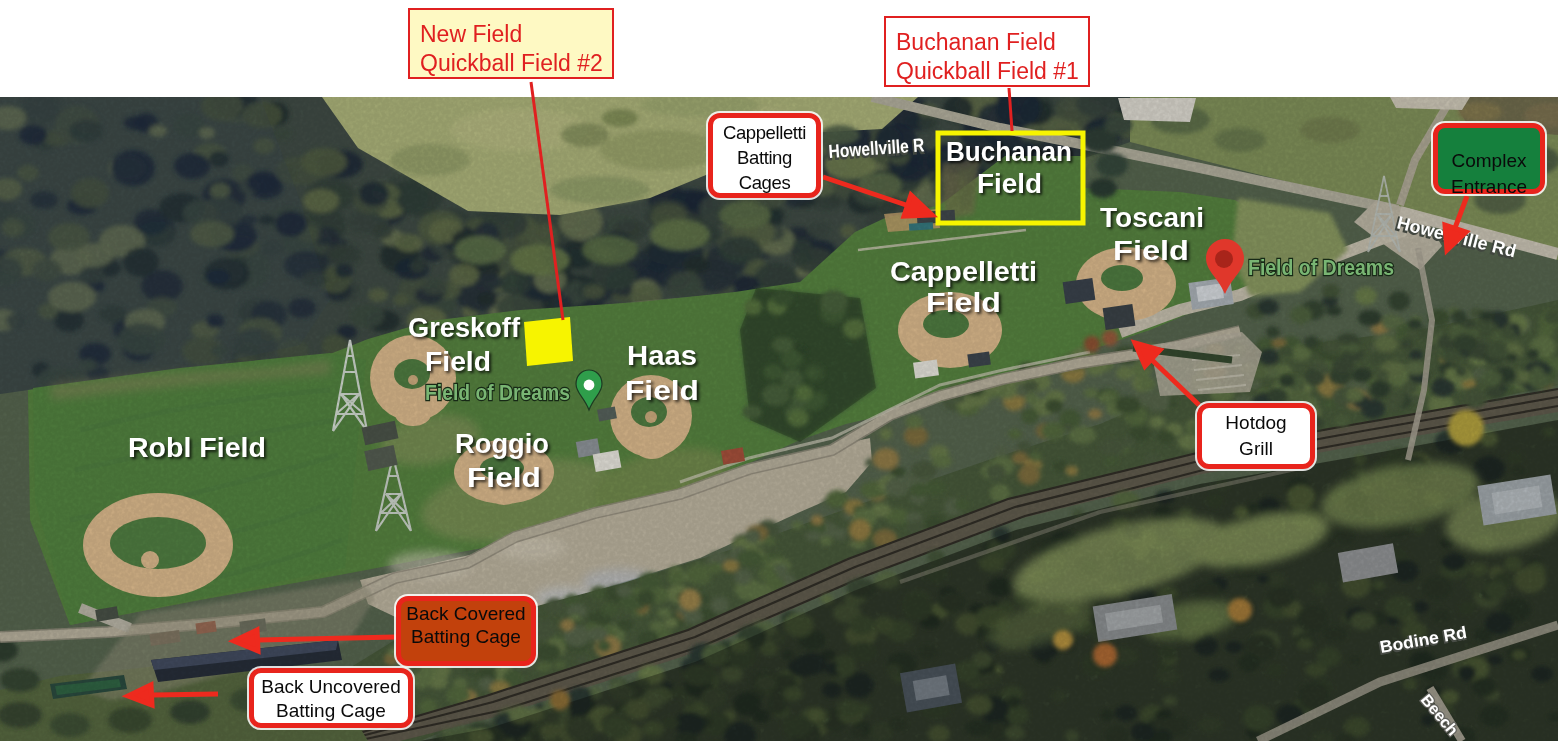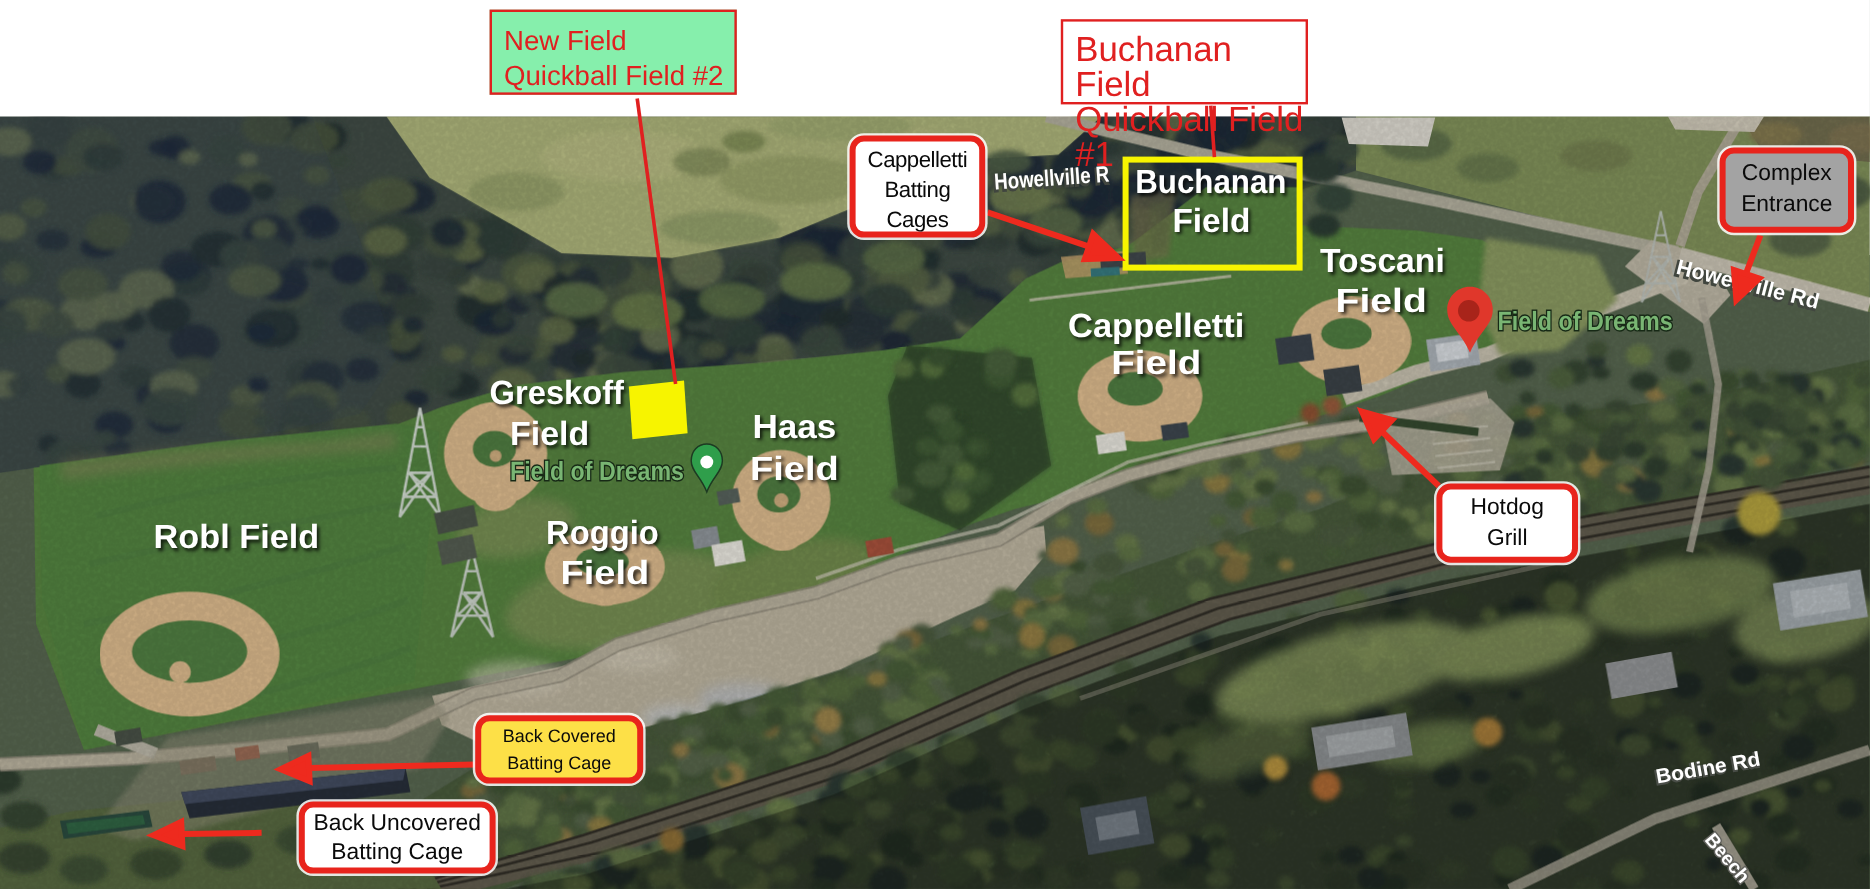--- a/index.html
+++ b/index.html
@@ -1748,33 +1748,33 @@
 
 <path d="M396,637 L258,640" fill="none"></path>
         <polygon points="234,641 257,630 258,651"></polygon>
 
 <path d="M218,694 L152,695" fill="none"></path>
         <polygon points="128,696 151,685 152,705"></polygon>
 </g>
 </svg>
 
 
-<div style="position:absolute;left:408px;top:8px;width:206px;height:71px;background:#86efac;border:2px solid #e02020;color:#e02020;font-size:23px;line-height:29px;padding:10px 0 0 10px;box-sizing:border-box;">New Field<br>Quickball Field #2</div>
-
-
-<div style="position:absolute;left:884px;top:16px;width:206px;height:71px;background:#fff;border:2px solid #e02020;color:#e02020;font-size:29px;line-height:29px;padding:10px 0 0 10px;box-sizing:border-box;">Buchanan Field<br>Quickball Field #1</div>
+<div style="position:absolute;left:408px;top:8px;width:206px;height:71px;background:#fef9c3;border:2px solid #e02020;color:#e02020;font-size:23px;line-height:29px;padding:10px 0 0 10px;box-sizing:border-box;">New Field<br>Quickball Field #2</div>
+
+
+<div style="position:absolute;left:884px;top:16px;width:206px;height:71px;background:#fff;border:2px solid #e02020;color:#e02020;font-size:23px;line-height:29px;padding:10px 0 0 10px;box-sizing:border-box;">Buchanan Field<br>Quickball Field #1</div>
 
 
 <div style="position:absolute;left:708px;top:113px;width:113px;height:85px;background:#fff;border:5px solid #e8241c;border-radius:12px;color:#0a0a0a;font-size:18.5px;letter-spacing:-0.4px;line-height:25px;text-align:center;padding-top:2px;box-sizing:border-box;box-shadow:0 0 0 2px rgba(255,255,255,0.85);">Cappelletti<br>Batting<br>Cages</div>
 
 
-<div style="position:absolute;left:1433px;top:123px;width:112px;height:71px;background:#a3a3a3;border:5px solid #e8241c;border-radius:12px;color:#0a0a0a;font-size:19px;line-height:26px;text-align:center;padding-top:4px;box-sizing:border-box;box-shadow:0 0 0 2px rgba(255,255,255,0.85);">Complex<br>Entrance</div>
+<div style="position:absolute;left:1433px;top:123px;width:112px;height:71px;background:#15803d;border:5px solid #e8241c;border-radius:12px;color:#0a0a0a;font-size:19px;line-height:26px;text-align:center;padding-top:20px;box-sizing:border-box;box-shadow:0 0 0 2px rgba(255,255,255,0.85);">Complex<br>Entrance</div>
 
 
 <div style="position:absolute;left:1197px;top:403px;width:118px;height:66px;background:#fff;border:5px solid #e8241c;border-radius:12px;color:#0a0a0a;font-size:19px;line-height:26px;text-align:center;padding-top:2px;box-sizing:border-box;box-shadow:0 0 0 2px rgba(255,255,255,0.85);">Hotdog<br>Grill</div>
 
 
-<div style="position:absolute;left:396px;top:596px;width:140px;height:57px;background:#fde047;border:5px solid #e8241c;border-radius:12px;color:#0a0a0a;font-size:15px;line-height:23px;text-align:center;padding-top:1px;box-sizing:border-box;box-shadow:0 0 0 2px rgba(255,255,255,0.85);">Back Covered<br>Batting Cage</div>
+<div style="position:absolute;left:396px;top:596px;width:140px;height:70px;background:#c2410c;border:5px solid #e8241c;border-radius:12px;color:#0a0a0a;font-size:19px;line-height:23px;text-align:center;padding-top:1px;box-sizing:border-box;box-shadow:0 0 0 2px rgba(255,255,255,0.85);">Back Covered<br>Batting Cage</div>
 
 
 <div style="position:absolute;left:219px;top:668px;width:164px;height:60px;background:#fff;border:5px solid #e8241c;border-radius:12px;color:#0a0a0a;font-size:19px;line-height:24px;text-align:center;padding-top:2px;box-sizing:border-box;box-shadow:0 0 0 2px rgba(255,255,255,0.85);margin-left:30px;">Back Uncovered<br>Batting Cage</div>
 
 </div>
 
 </body></html>

